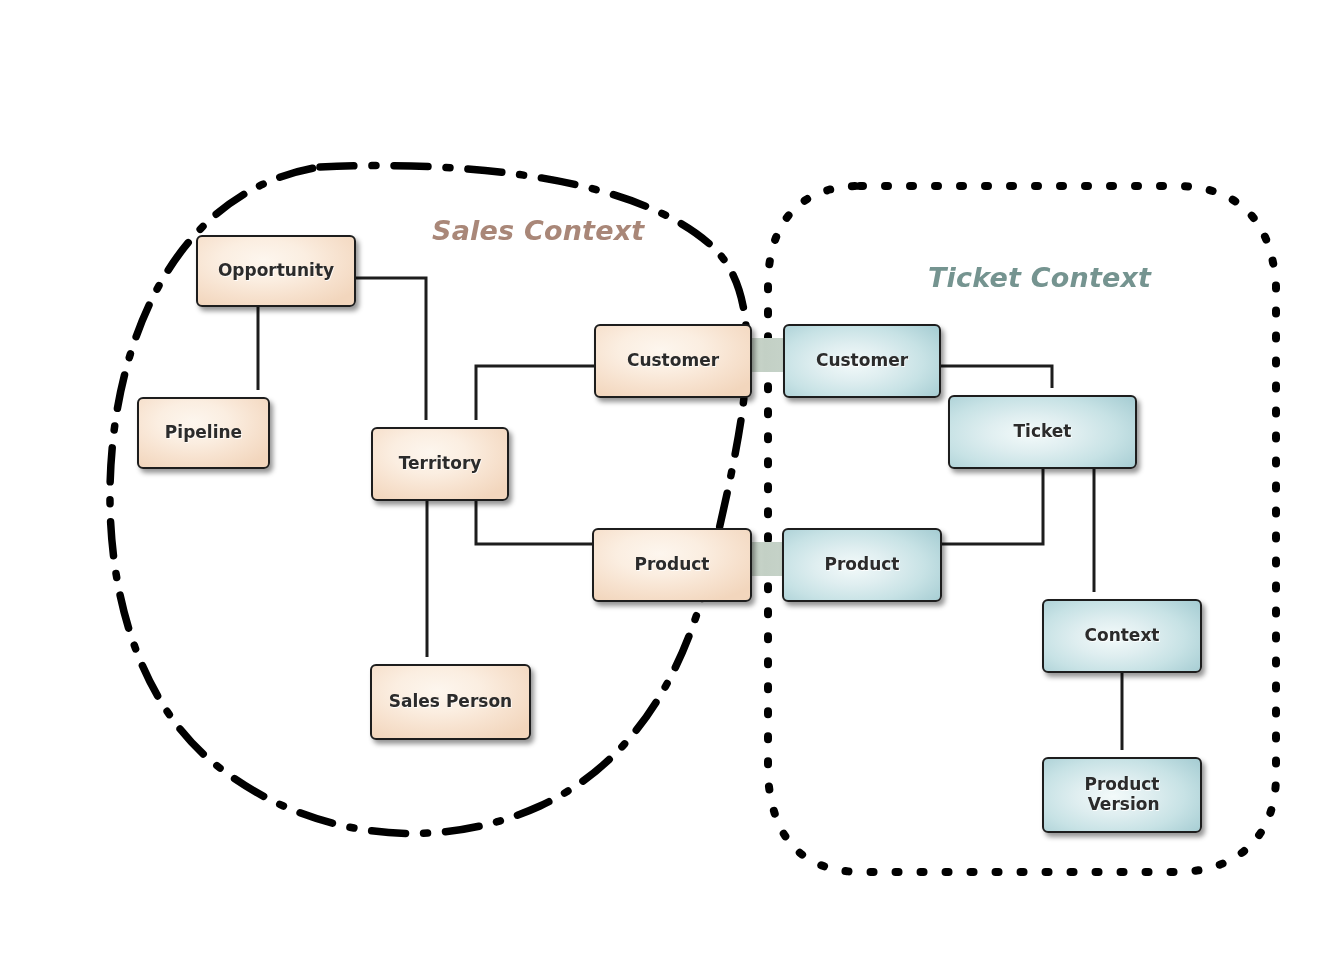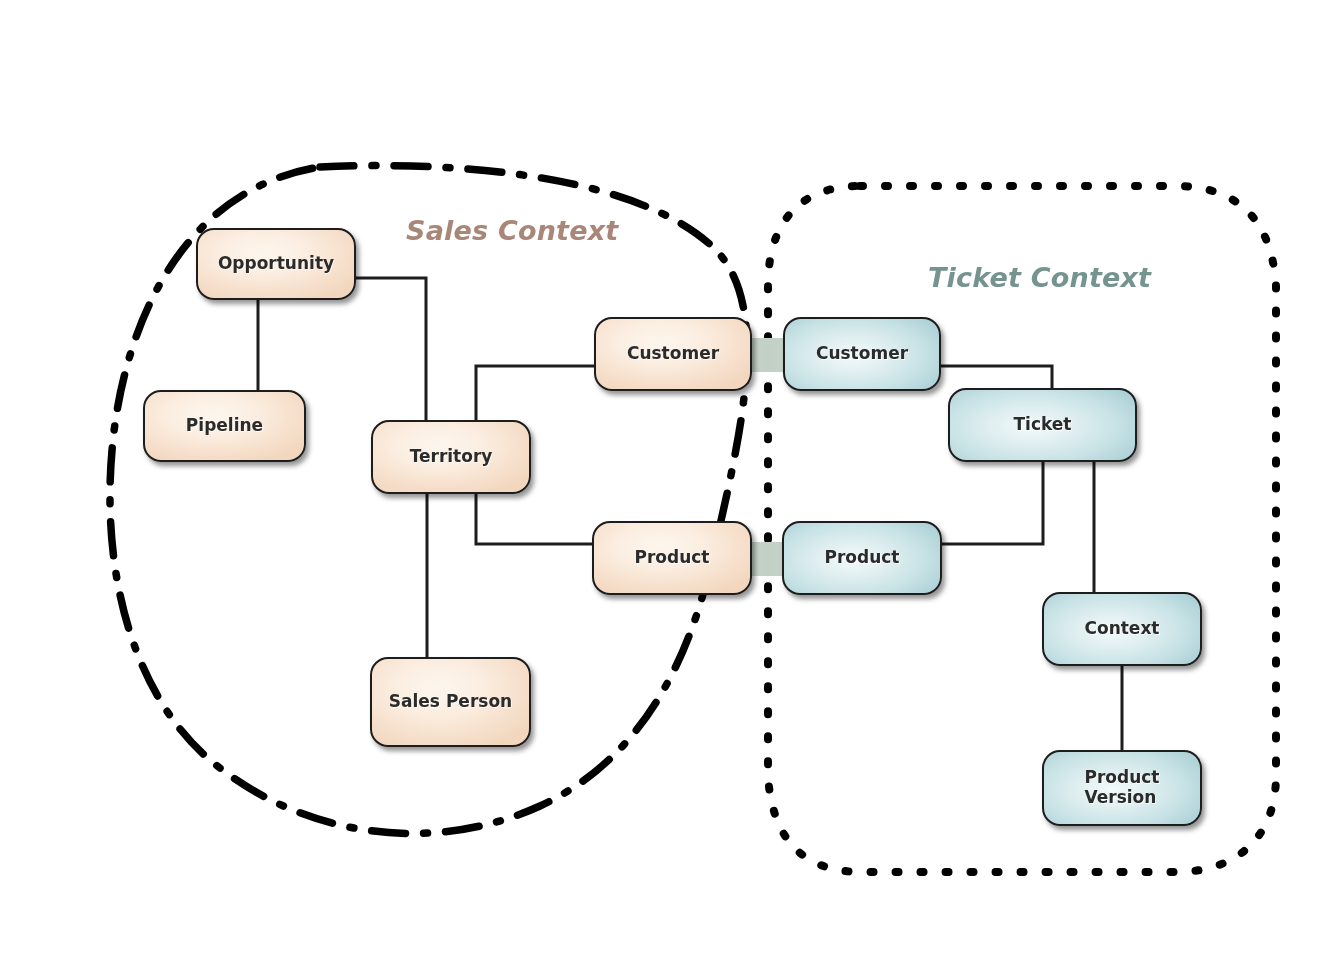--- a/index.html
+++ b/index.html
@@ -38,41 +38,42 @@
   
   .ctx-title {
     position: absolute;
     font-family: "DejaVu Sans", sans-serif;
     font-style: italic;
     font-weight: bold;
     font-size: 27px;
     letter-spacing: 0.2px;
     white-space: nowrap;
   }
-  .ctx-title.sales   { color: #a98778; }
+  .ctx-title.sales   { color: #a98778; margin-left: 26px; }
   .ctx-title.support { color: #759490; }
 
   
   .node {
     position: absolute;
     box-sizing: border-box;
     border: 2.5px solid #1d1d1d;
-    border-radius: 18px;
+    border-radius: 6px;
     display: flex;
     align-items: center;
     justify-content: center;
-    text-align: left;
+    text-align: right;
     font-family: "DejaVu Sans", sans-serif;
     font-weight: bold;
     font-size: 17px;
     color: #2b2b2b;
     text-shadow: 0.8px 0.8px 0 rgba(255,255,255,0.85);
     box-shadow: 3px 4px 5px rgba(0,0,0,0.42);
     line-height: 1.15;
     z-index: 5;
+    margin-top: 7px;
   }
   .node.sales {
     background: radial-gradient(ellipse 72% 78% at 42% 34%,
                 #fdf6ee 0%, #fbeee1 38%, #f7e2cf 68%, #f2d6bd 100%);
   }
   .node.support {
     background: radial-gradient(ellipse 70% 78% at 44% 52%,
                 #f3fafa 0%, #dfeef0 34%, #c7e2e5 66%, #a8ced4 100%);
   }
   .node .label { display: block; }
@@ -135,29 +136,29 @@
   <div class="bridge" style="left:746px; top:338px; width:42px; height:34px;"></div>
   <div class="bridge" style="left:746px; top:542px; width:42px; height:34px;"></div>
 
   <div class="ctx-title sales" style="left:406px; top:215px;">Sales Context</div>
   <div class="ctx-title support" style="left:928px; top:262px;">Ticket Context</div>
 
   <div class="node sales" style="left:196px; top:228px; width:160px; height:72px;">
     <span class="label">Opportunity</span>
   </div>
 
-  <div class="node sales" style="left:143px; top:390px; width:163px; height:72px;">
+  <div class="node sales" style="left:137px; top:390px; width:133px; height:72px;">
     <span class="label">Pipeline</span>
   </div>
 
-  <div class="node sales" style="left:371px; top:420px; width:160px; height:74px;">
+  <div class="node sales" style="left:371px; top:420px; width:138px; height:74px;">
     <span class="label">Territory</span>
   </div>
 
-  <div class="node sales" style="left:370px; top:657px; width:161px; height:90px;">
+  <div class="node sales" style="left:370px; top:657px; width:161px; height:76px;">
     <span class="label">Sales Person</span>
   </div>
 
   <div class="node sales" style="left:594px; top:317px; width:158px; height:74px;">
     <span class="label">Customer</span>
   </div>
 
   <div class="node sales" style="left:592px; top:521px; width:160px; height:74px;">
     <span class="label">Product</span>
   </div>

